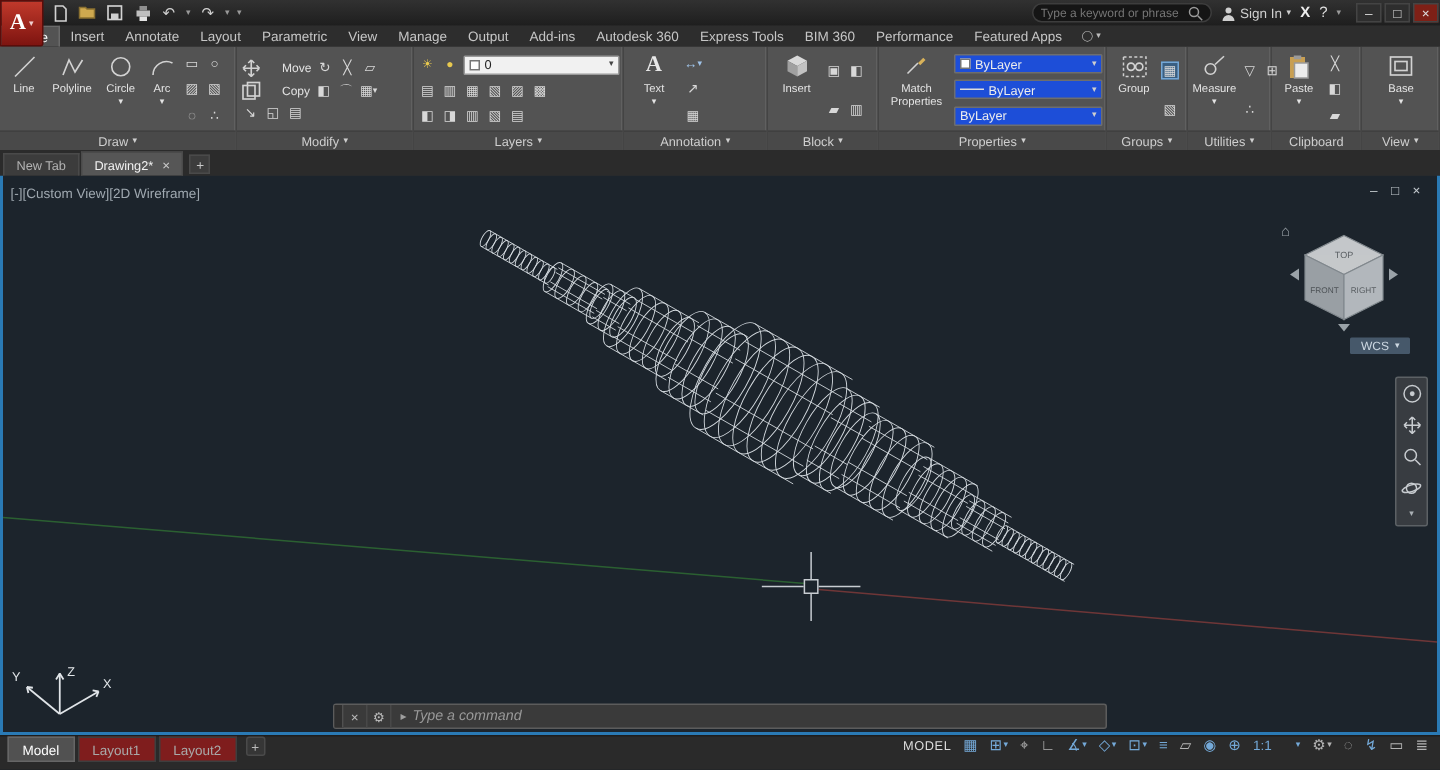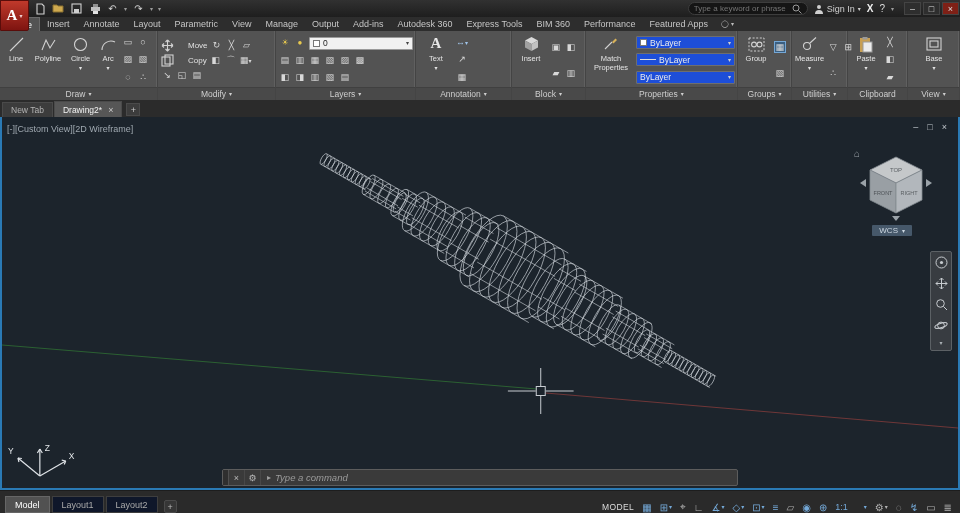--- a/index.html
+++ b/index.html
@@ -60,35 +60,35 @@
 .ftab.active{background:#565656;color:#f2f2f2;height:16px}
 .ftclose{font-size:9px;color:#c9c9c9}
 .ftplus{width:14px;height:13px;margin-left:3px;background:#3c3c3c;border:1px solid #4a4a4a;color:#c9c9c9;font-size:9px;display:flex;align-items:center;justify-content:center;margin-bottom:1px}
 
 
 .canvas{position:relative;flex:1;background:#1c242c;border-left:2px solid #2a7ab5;border-right:2px solid #2a7ab5;border-bottom:2px solid #2a7ab5;overflow:hidden}
 .mainsvg{position:absolute;inset:0;width:100%;height:100%}
 .vplabel{position:absolute;top:7px;left:5px;color:#9fa8b0;font-size:9px}
 .vpcontrols{position:absolute;top:5px;right:11px;display:flex;gap:9px;color:#c3c9ce;font-size:9px}
 .viewcube{position:absolute;top:26px;right:16px;width:92px;height:86px}
-.wcsbtn{position:absolute;top:108px;right:46px;background:#46586a;color:#cdd8e2;font-size:8px;padding:1px 7px;display:flex;gap:4px;align-items:center;border-radius:1px}
+.wcsbtn{position:absolute;top:108px;right:18px;background:#46586a;color:#cdd8e2;font-size:8px;padding:1px 7px;display:flex;gap:4px;align-items:center;border-radius:1px}
 .navbar{position:absolute;top:134px;right:6px;width:22px;background:rgba(60,64,68,.88);border:1px solid #5c6165;border-radius:2px;display:flex;flex-direction:column;align-items:center;padding:4px 0;gap:8px;color:#c7cbcf}
 .navbar .caret{color:#aab0b5}
 .ucstext{font-size:8.5px;fill:#e3e7ea}
 
 
 .cmdbar{position:absolute;left:220px;bottom:2px;width:516px;height:17px;background:#3a3a3a;border:1px solid #5c5c5c;display:flex;align-items:center;border-radius:2px;z-index:3}
 .cmdgrip{width:6px;height:100%;background:#2f2f2f;border-right:1px solid #505050}
 .cmdbtn{width:16px;height:100%;display:flex;align-items:center;justify-content:center;color:#b9b9b9;font-size:9px;border-right:1px solid #484848}
 .cmdarrow{color:#9f9f9f;font-size:8px;margin:0 4px 0 6px}
 .cmdtext{color:#9a9a9a;font-style:italic;font-size:9.5px}
 
 
-.bottombar{height:23px;background:#2a2a2a;border-top:1px solid #1d1d1d;display:flex;align-items:flex-end;padding:0 5px;gap:2px}
-.ltab{height:17px;padding:0 9px;display:flex;align-items:center;font-size:9px;color:#a9a9a9;background:#0f172a;border:1px solid #3e3e3e}
+.bottombar{height:23px;background:#2a2a2a;border-top:1px solid #1d1d1d;display:flex;align-items:flex-start;padding:0 5px;gap:2px}
+.ltab{height:17px;padding:0 9px;display:flex;align-items:center;font-size:9px;color:#a9a9a9;background:#7f1d1d;border:1px solid #3e3e3e}
 .ltab.active{background:#515151;color:#fff;border-color:#666}
 .lplus{width:13px;height:13px;margin-left:4px;border:1px solid #4a4a4a;background:#363636;color:#bbb;font-size:9px;display:flex;align-items:center;justify-content:center;border-radius:2px}
 .sbar{margin-left:auto;display:flex;align-items:center;gap:8px;font-size:10px;padding-right:3px}
 .smodel{color:#dcdcdc;font-size:8.5px;letter-spacing:.4px}
 .sic{color:#74a9d8;display:flex;align-items:center;gap:1px}
 .sic.gray{color:#b2b2b2}
 .sscale{color:#74a9d8;font-size:9px;display:flex;gap:16px;align-items:center}
 .ic-stroke{stroke:#d2d2d2;fill:none;stroke-width:1.1}
 </style>
 </head>

